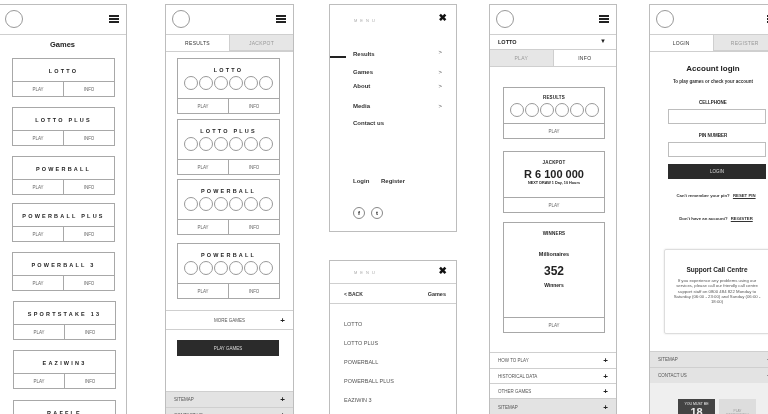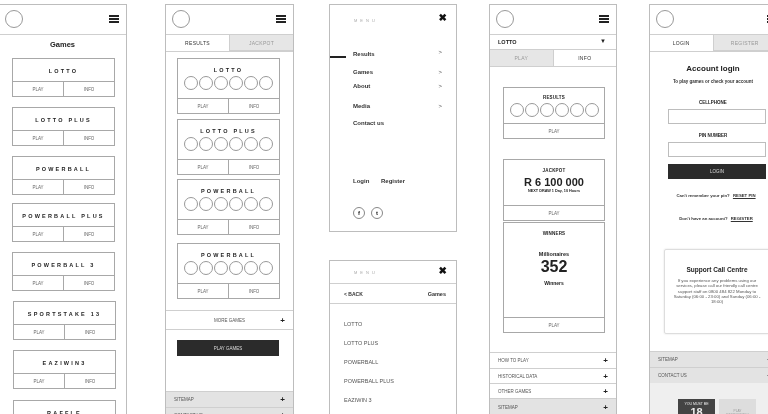--- a/index.html
+++ b/index.html
@@ -244,33 +244,33 @@
           <div class="ball"></div>
           <div class="ball"></div>
           <div class="ball"></div>
           <div class="ball"></div>
         </div>
       <div class="row">
           <span>PLAY</span>
         </div>
     </div>
 
-    <div class="card" style="left:13px;top:154px;width:102px;height:62px;">
+    <div class="card" style="left:13px;top:146px;width:102px;height:62px;">
       <div class="title" style="margin-top:8px;letter-spacing:.2px;font-size:4.5px">JACKPOT</div>
       <div style="text-align:center;font-size:11px;font-weight:bold;margin-top:3px">R 6 100 000</div>
       <div style="text-align:center;font-size:3.8px;font-weight:bold;margin-top:1px">NEXT DRAW 1 Day, 10 Hours</div>
       <div class="row">
           <span>PLAY</span>
         </div>
     </div>
 
     <div class="card" style="left:13px;top:217px;width:102px;height:111px;">
       <div class="title" style="margin-top:8px;letter-spacing:.2px;font-size:4.5px">WINNERS</div>
       <div style="text-align:center;font-size:5.5px;font-weight:bold;margin-top:15px">Millionaires</div>
-      <div style="text-align:center;font-size:16px;font-weight:bold;margin-top:1px">352</div>
+      <div style="text-align:center;font-size:12px;font-weight:bold;margin-top:7px">352</div>
       <div style="text-align:center;font-size:5px;font-weight:bold;margin-top:4px">Winners</div>
       <div class="row">
           <span>PLAY</span>
         </div>
     </div>
 
     <div class="acc" style="top:347px;">
       <span>HOW TO PLAY</span>
       <span class="plus">+</span>
     </div>

